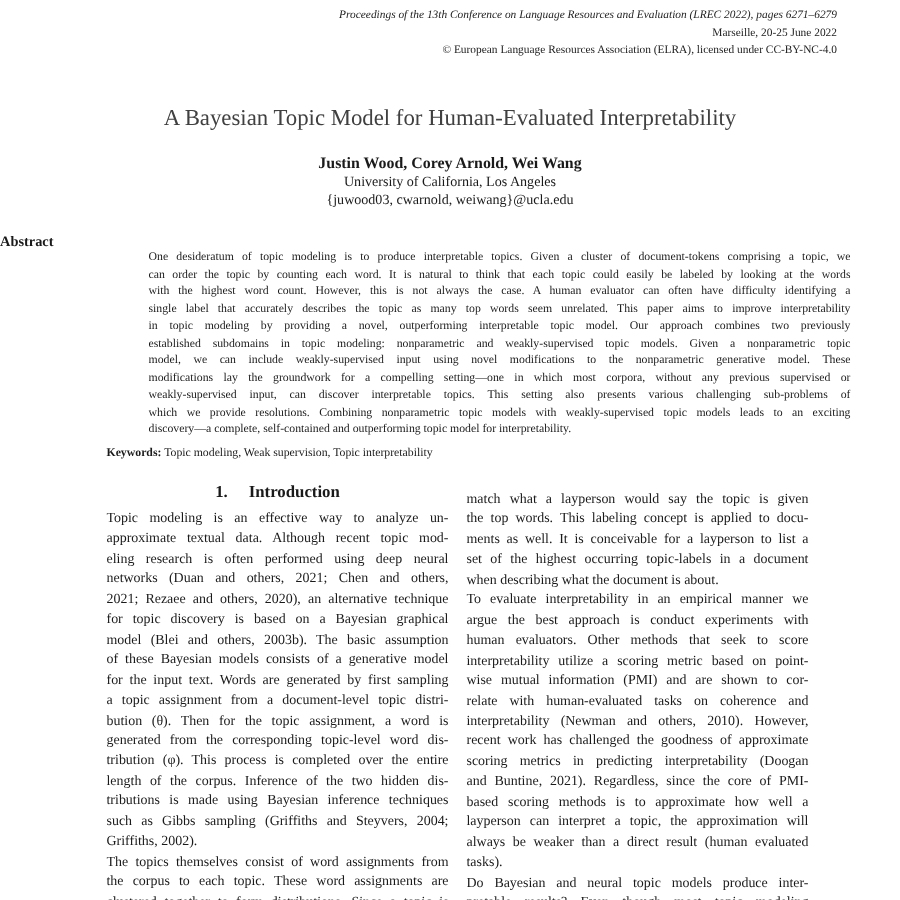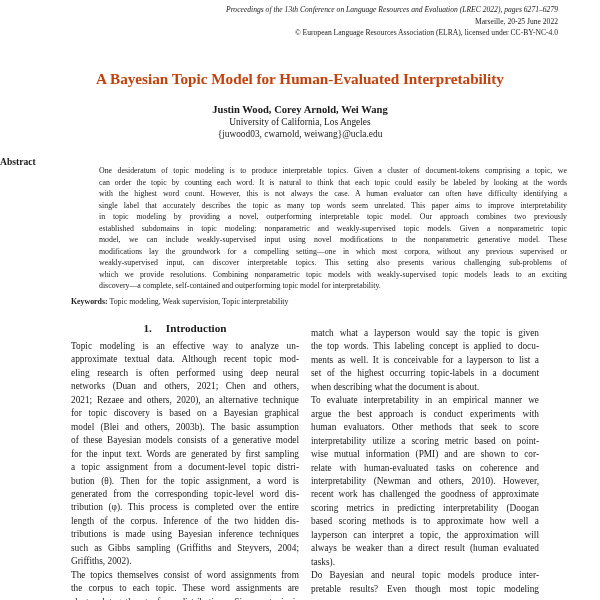--- a/index.html
+++ b/index.html
@@ -7,21 +7,21 @@
     body { font-family: "Liberation Serif", "DejaVu Serif", serif; color: #1a1a1a; position: relative; }
 
     .header-note {
       position: absolute; right: 42px; top: 4px; width: 460px;
       text-align: right; font-size: 7.6px; line-height: 11.5px; color: #222;
     }
     .header-note .line1 { font-style: italic; }
 
     .title {
       position: absolute; left: 0; right: 0; top: 70px;
-      text-align: center; font-weight: bold; font-size: 15.2px; color: #c2410c;
+      text-align: center; font-weight: normal; font-size: 15.2px; color: #404040;
     }
     .authors {
       position: absolute; left: 0; right: 0; top: 104px;
       text-align: center; font-weight: bold; font-size: 10.6px;
     }
     .affil {
       position: absolute; left: 0; right: 0; top: 117px;
       text-align: center; font-size: 9.4px; line-height: 11.6px;
     }
 
@@ -129,20 +129,21 @@
       <span class="ln last">when describing what the document is about.</span>
       <span class="ln">To evaluate interpretability in an empirical manner we</span>
       <span class="ln">argue the best approach is conduct experiments with</span>
       <span class="ln">human evaluators. Other methods that seek to score</span>
       <span class="ln">interpretability utilize a scoring metric based on point-</span>
       <span class="ln">wise mutual information (PMI) and are shown to cor-</span>
       <span class="ln">relate with human-evaluated tasks on coherence and</span>
       <span class="ln">interpretability (Newman and others, 2010). However,</span>
       <span class="ln">recent work has challenged the goodness of approximate</span>
       <span class="ln">scoring metrics in predicting interpretability (Doogan</span>
+      <span class="ln">and Buntine, 2021). Regardless, since the core of PMI-</span>
       <span class="ln">based scoring methods is to approximate how well a</span>
       <span class="ln">layperson can interpret a topic, the approximation will</span>
       <span class="ln">always be weaker than a direct result (human evaluated</span>
       <span class="ln last">tasks).</span>
       <span class="ln">Do Bayesian and neural topic models produce inter-</span>
       <span class="ln">pretable results? Even though most topic modeling</span>
     </div>
 </div>
 
 </body></html>

